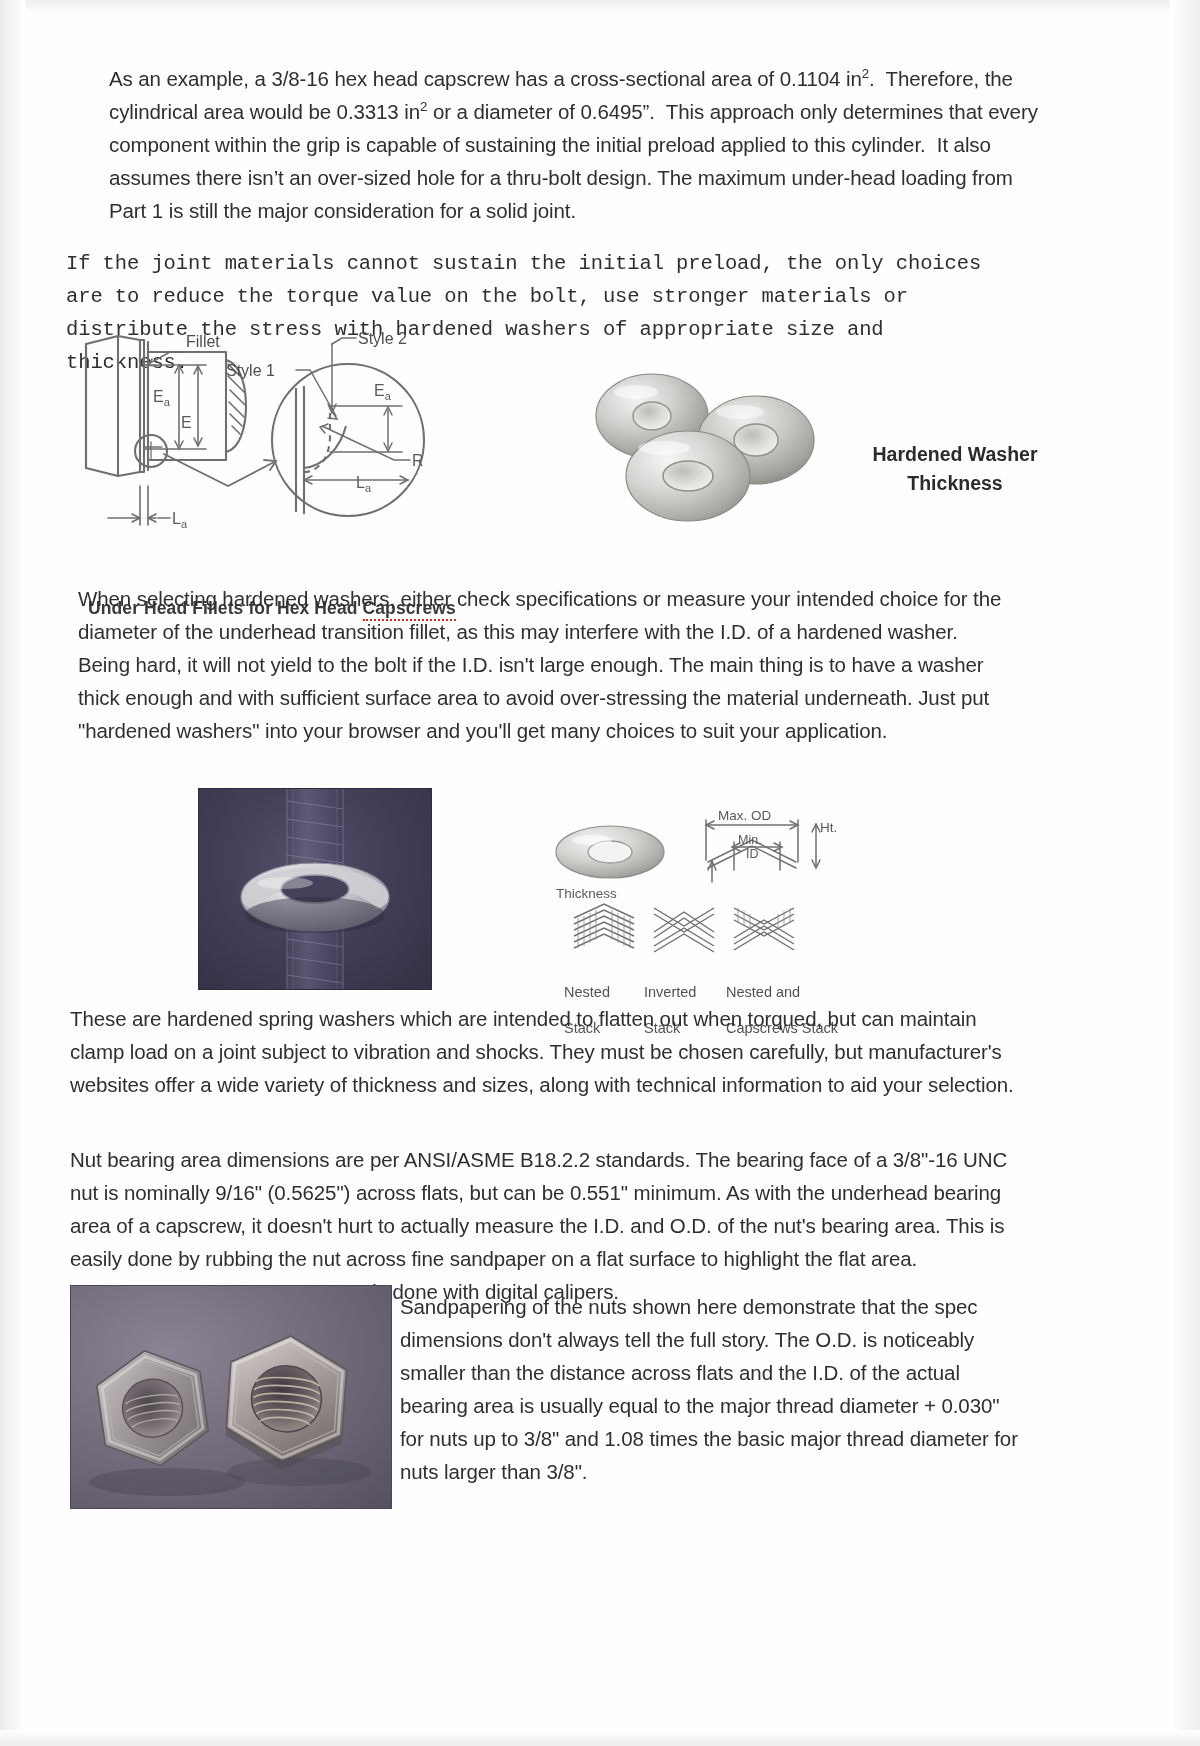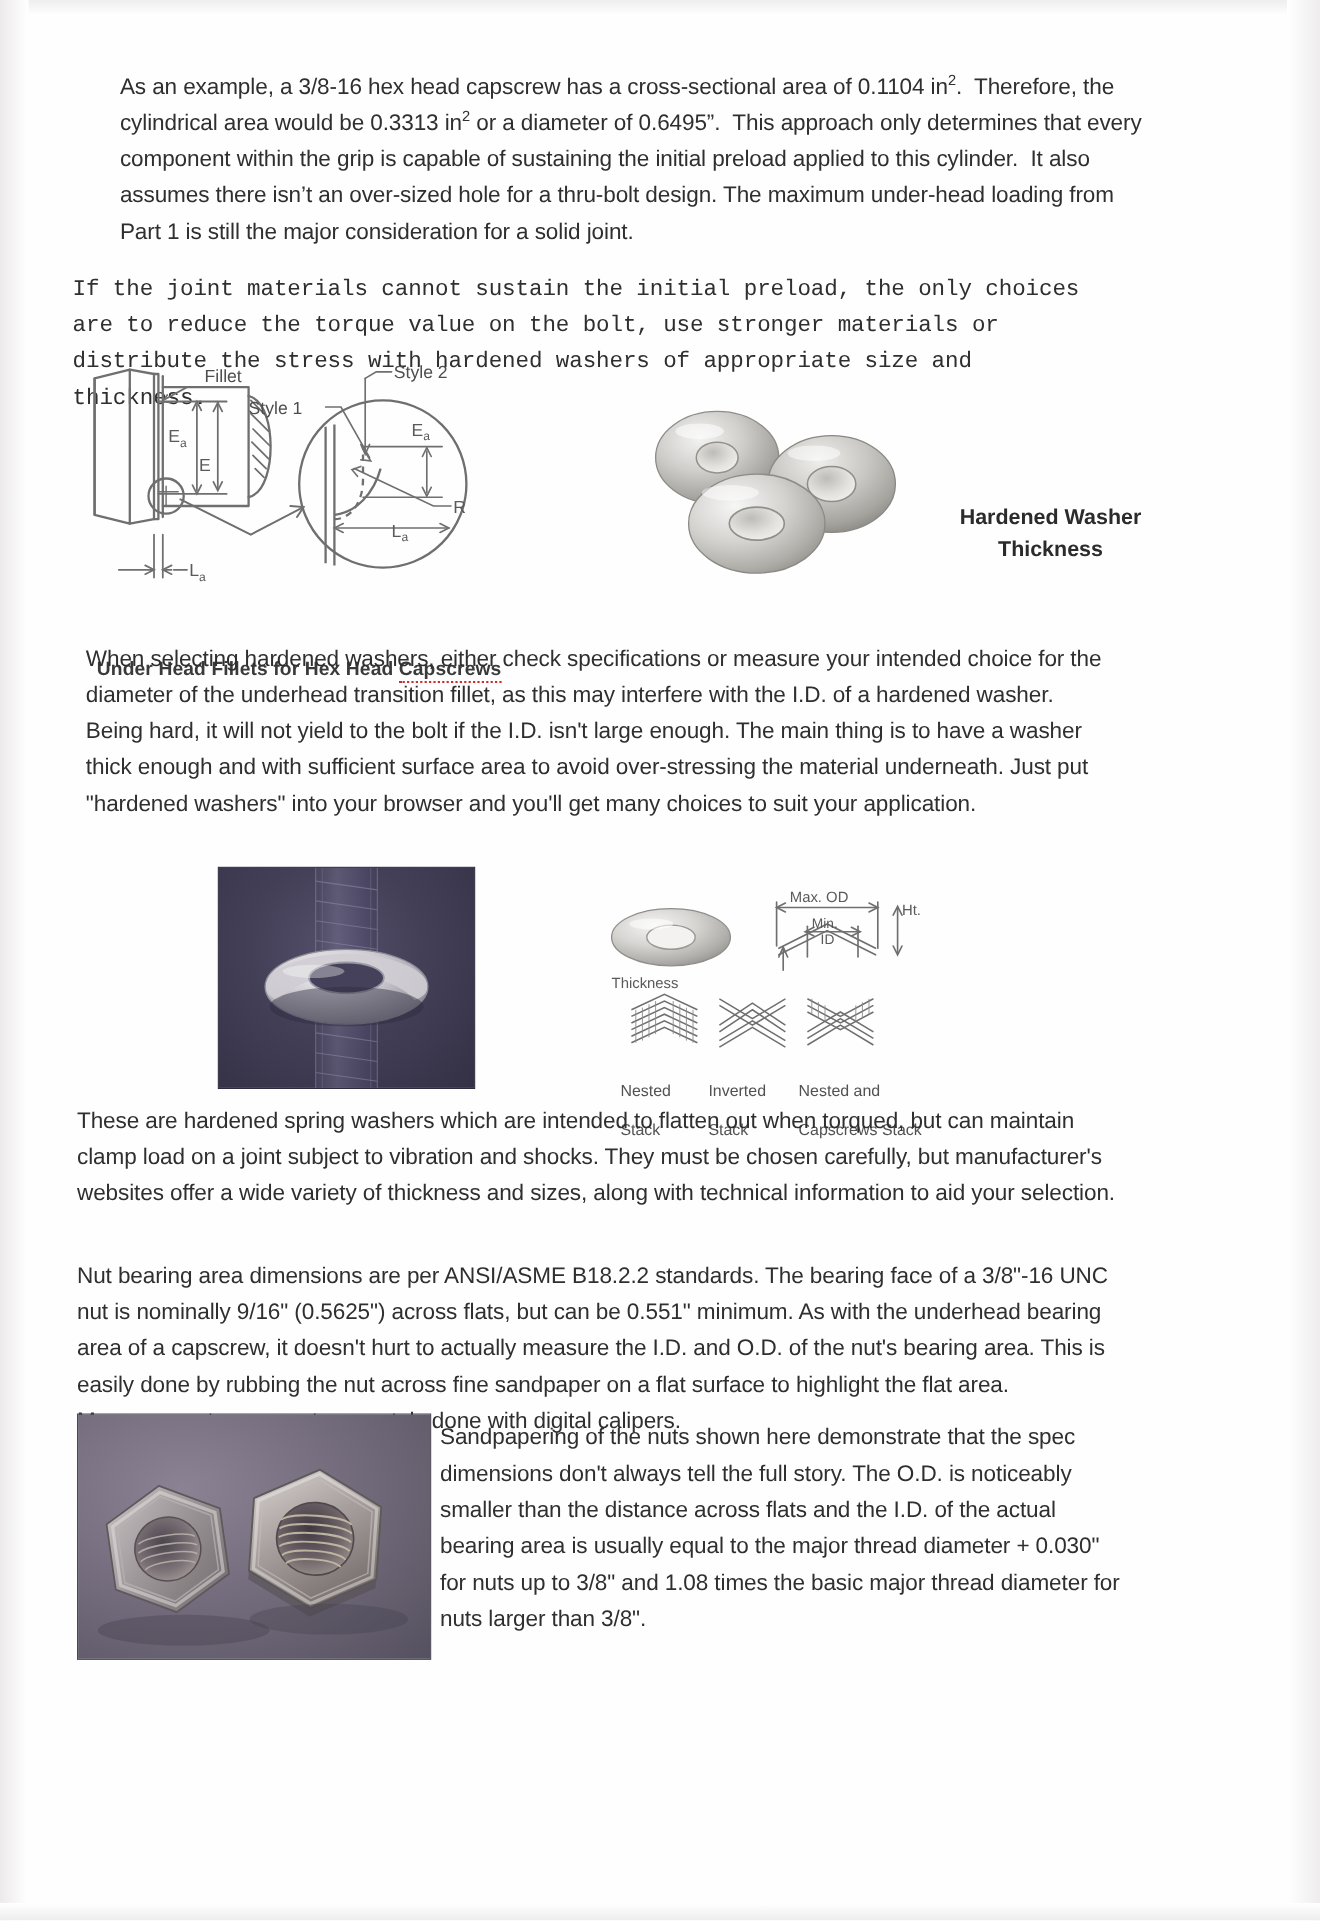--- a/index.html
+++ b/index.html
@@ -90,21 +90,21 @@
   .washer-photo {
     position: absolute;
     left: 590px;
     top: 368px;
     width: 230px;
     height: 160px;
   }
   .washer-label {
     position: absolute;
     left: 845px;
-    top: 456px;
+    top: 440px;
     width: 220px;
     text-align: center;
     font-size: 19.5px;
     font-weight: bold;
     color: #2b2b2b;
     line-height: 29px;
   }
 
   
   .belleville-photo {

